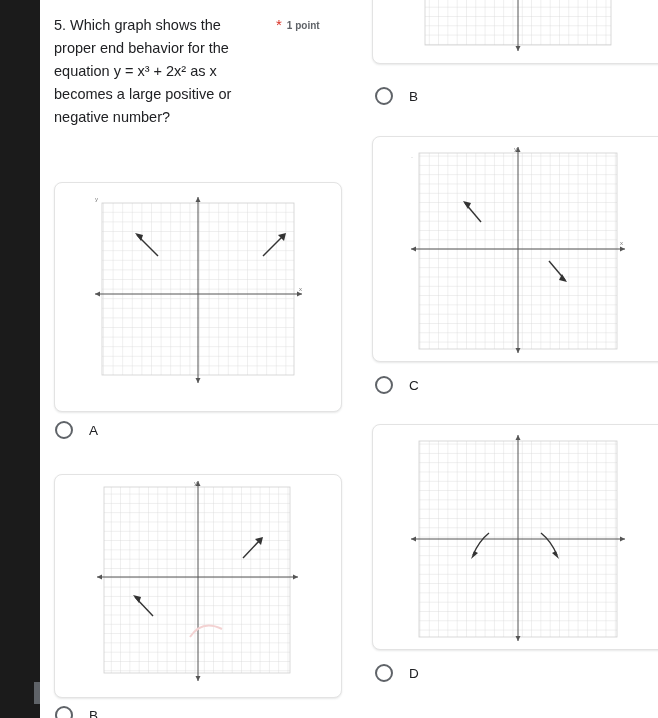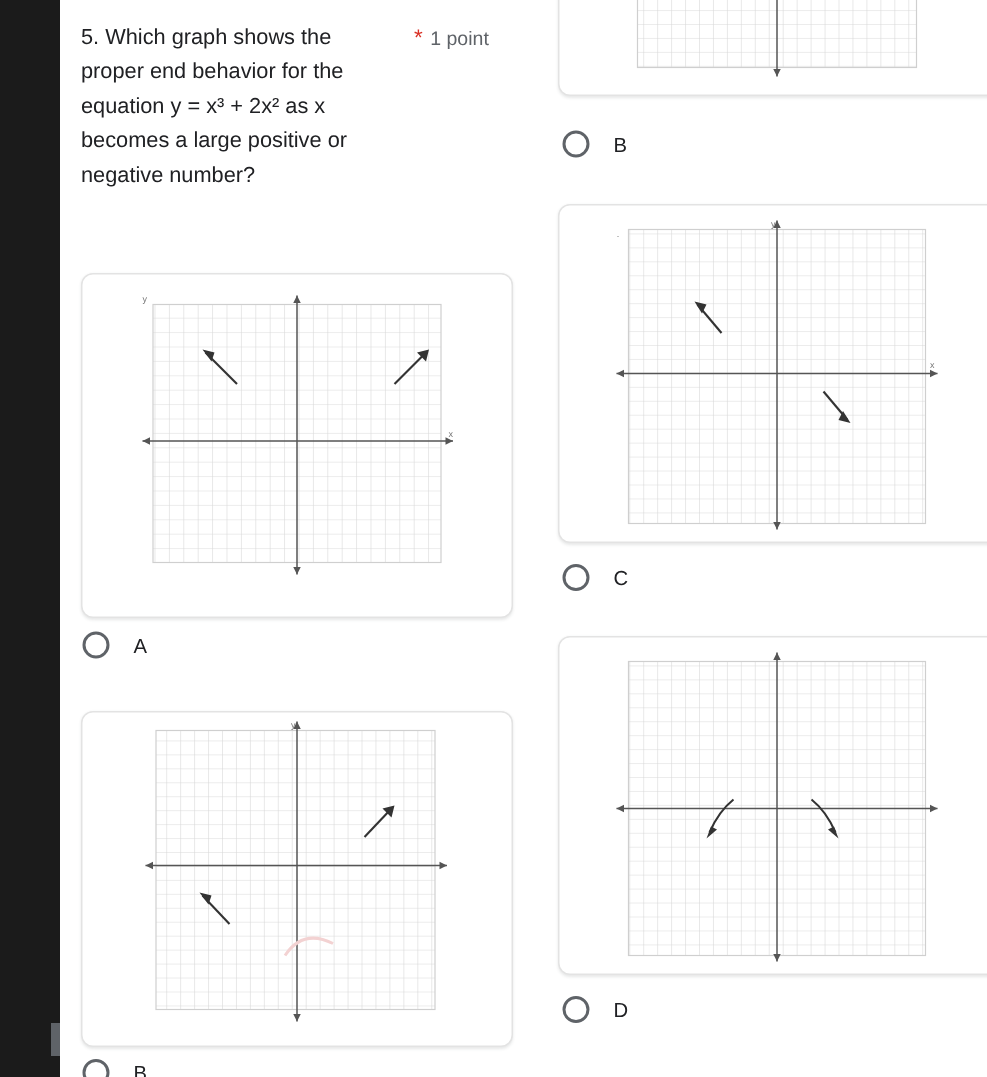--- a/index.html
+++ b/index.html
@@ -63,22 +63,23 @@
     white-space: nowrap;
     padding-top: 4px;
   }
   .required-star {
     color: #d93025;
     font-size: 15px;
     margin-right: 5px;
     line-height: 14px;
   }
   .point-label {
-    font-size: 13px;
+    font-size: 10px;
     color: #5f6368;
+    font-weight: bold;
   }
 
   
   .card {
     position: absolute;
     background: #ffffff;
     border: 1px solid #e3e3e3;
     border-radius: 8px;
     box-shadow: 0 1px 2px rgba(60,64,67,0.12);
   }

